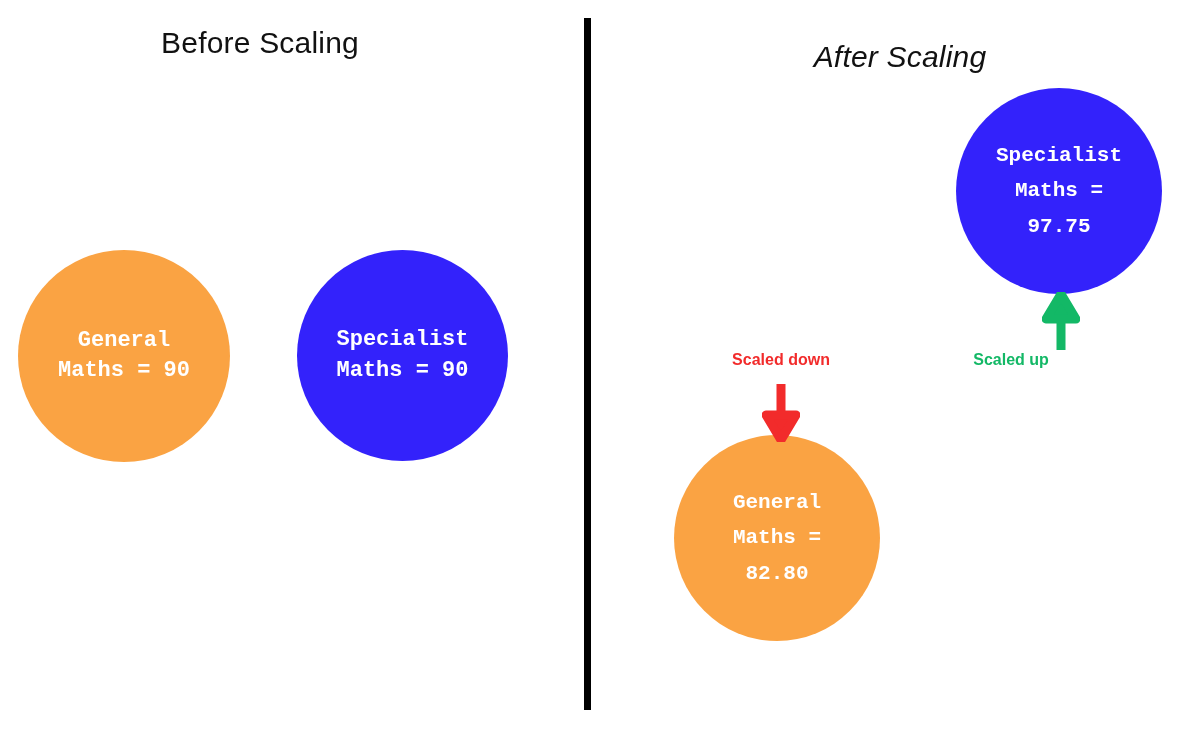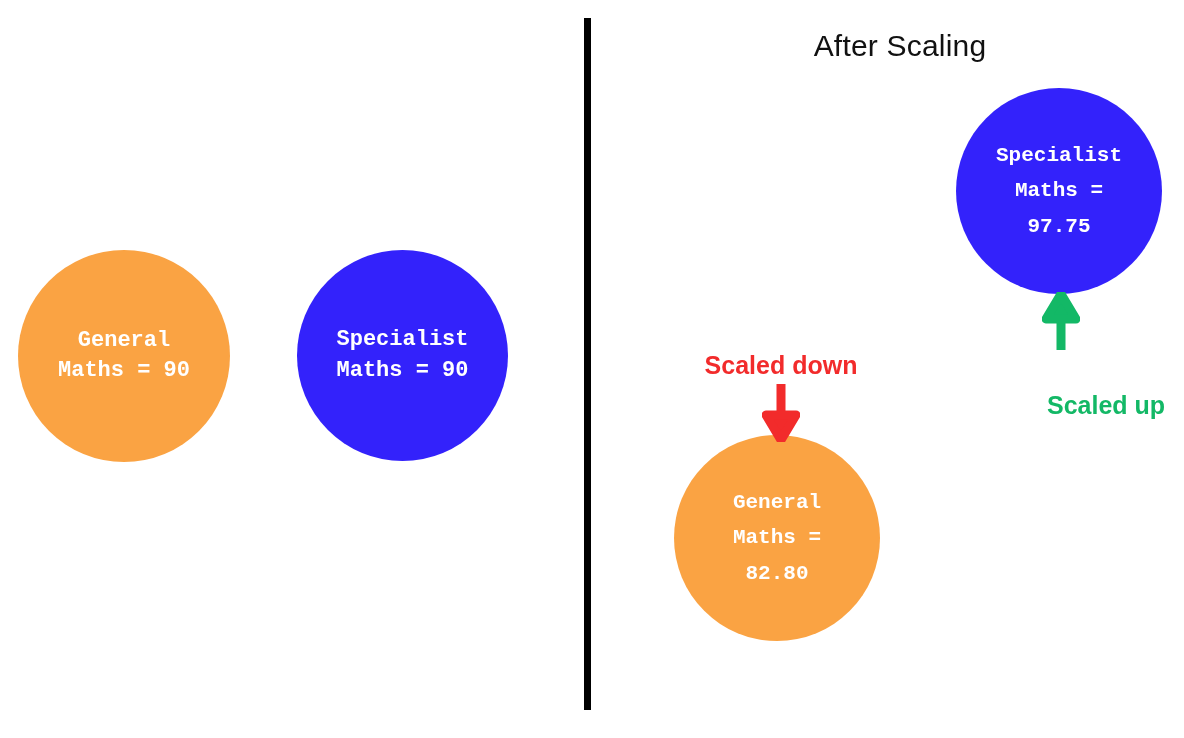--- a/index.html
+++ b/index.html
@@ -21,21 +21,21 @@
     position: absolute;
     font-family: "Liberation Sans", sans-serif;
     font-size: 30px;
     font-weight: 400;
     color: #111111;
     letter-spacing: 0.2px;
     white-space: nowrap;
     transform: translateX(-50%);
   }
   #title-before { left: 260px; top: 26px; }
-  #title-after  { left: 900px; top: 29px; }
+  #title-after  { left: 900px; top: 40px; font-style: italic; }
 
   #divider {
     position: absolute;
     left: 584px;
     top: 18px;
     width: 7px;
     height: 692px;
     background: #000000;
   }
 
@@ -76,39 +76,40 @@
   #bubble-general-after {
     left: 674px; top: 435px; width: 206px; height: 206px;
     font-size: 21px;
     line-height: 1.68;
   }
 
   .annotation-label {
     position: absolute;
     font-family: "Liberation Sans", sans-serif;
     font-weight: bold;
-    font-size: 25px;
+    font-size: 16px;
     white-space: nowrap;
     transform: translateX(-50%);
   }
   #label-scaled-down { left: 781px; top: 351px; }
-  #label-scaled-up   { left: 1106px; top: 351px; margin-top: 40px; }
+  #label-scaled-up   { left: 1011px; top: 351px; }
 
   .arrow {
     position: absolute;
     transform: translateX(-50%);
   }
   #arrow-down { left: 781px; top: 384px; }
   #arrow-up   { left: 1061px; top: 292px; }
 </style>
 </head>
 <body>
 
 <div id="canvas">
 
+  <div class="panel-title" id="title-before">Before Scaling</div>
 
   <div class="panel-title" id="title-after">After Scaling</div>
 
   <div id="divider"></div>
 
   <div class="bubble" id="bubble-general-before" style="background:#FAA343;">
     <span class="bubble-text">General
 Maths = 90</span>
   </div>
 

